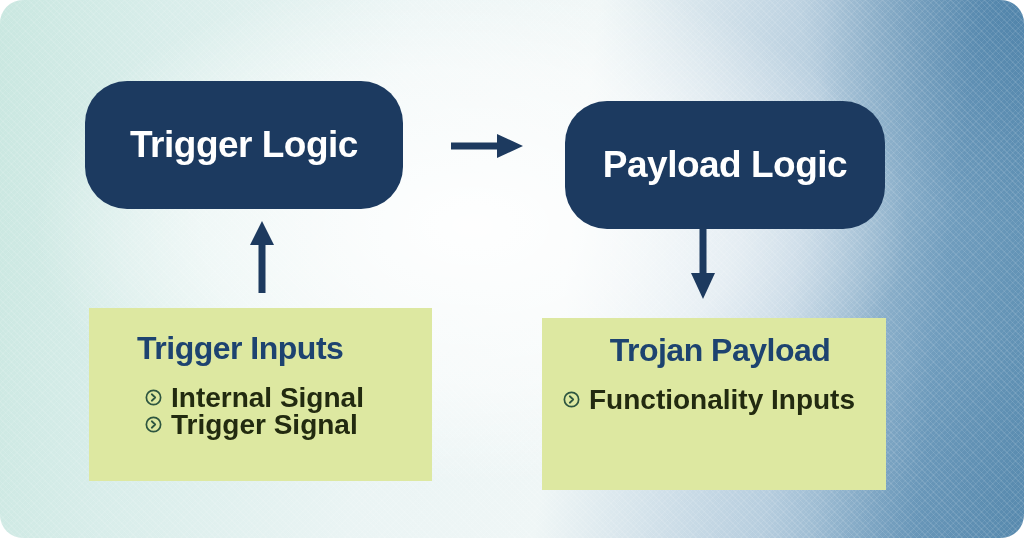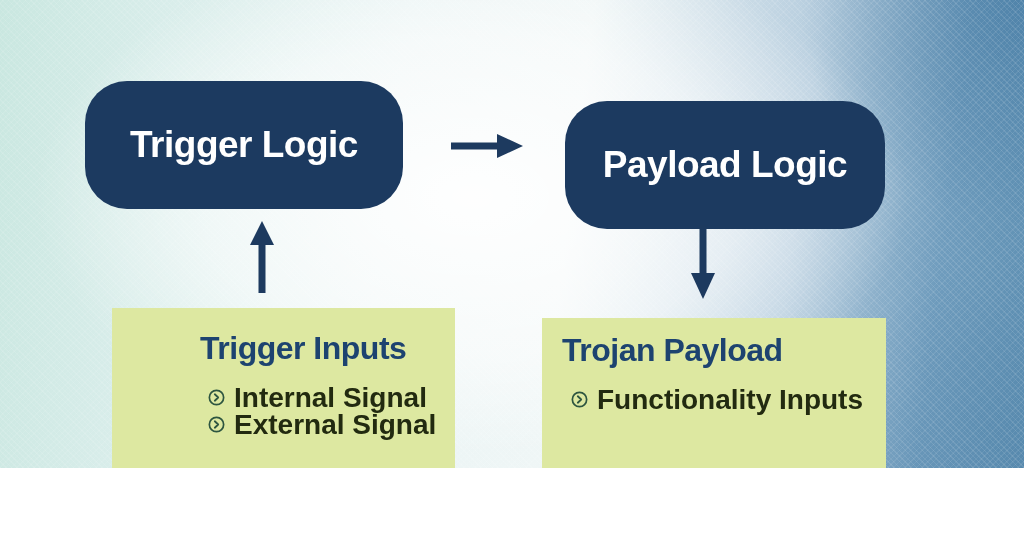--- a/index.html
+++ b/index.html
@@ -10,27 +10,28 @@
     --panel-title:#1d4370;
     --panel-text:#222a10;
     --bullet-icon:#2d5540;
   }
   *{margin:0;padding:0;box-sizing:border-box;}
   html,body{width:1024px;height:538px;overflow:hidden;}
   body{font-family:"Liberation Sans", sans-serif;}
 
   .canvas{
     position:relative;
-    width:1024px;height:468px;
+    width:1024px;height:538px;
     background:
       radial-gradient(circle 320px at 100% 0%, rgba(61,116,158,0.55) 0%, rgba(61,116,158,0) 70%),
       radial-gradient(circle 300px at 100% 100%, rgba(80,130,168,0.45) 0%, rgba(80,130,168,0) 70%),
       radial-gradient(ellipse 560px 330px at 46% 42%, rgba(255,255,255,0.95) 0%, rgba(255,255,255,0.55) 48%, rgba(255,255,255,0) 78%),
       linear-gradient(97deg, #c9e7e0 0%, #d8edea 15%, #eaf4f4 38%, #eff6f6 55%, #b6cdde 76%, #6f9cbd 90%, #5d8fb2 100%);
     overflow:hidden;
+    border-radius:23px;
   }
   
   .canvas::before{
     content:"";
     position:absolute;inset:0;
     background:
       repeating-linear-gradient(45deg, rgba(255,255,255,0.10) 0 1px, rgba(255,255,255,0) 1px 4px),
       repeating-linear-gradient(-45deg, rgba(255,255,255,0.08) 0 1px, rgba(255,255,255,0) 1px 4px);
     pointer-events:none;
   }
@@ -51,22 +52,22 @@
   .arrow{position:absolute;color:var(--arrow);}
   .arrow svg{display:block;width:100%;height:100%;}
   .arrow.right{left:449px;top:131px;width:76px;height:30px;}
   .arrow.up{left:247px;top:221px;width:30px;height:74px;}
   .arrow.down{left:688px;top:223px;width:30px;height:76px;}
 
   .panel{
     position:absolute;
     background:var(--panel-fill);
   }
-  .panel.inputs{left:112px;top:308px;width:343px;height:173px;padding:20px 0 0 84px;}
-  .panel.trojan{left:542px;top:318px;width:344px;height:172px;padding:12px 0 0 20px;}
+  .panel.inputs{left:89px;top:308px;width:343px;height:173px;padding:20px 0 0 44px;}
+  .panel.trojan{left:542px;top:318px;width:344px;height:172px;padding:12px 0 0 12px;text-align:center;}
 
   .panel-title{
     color:var(--panel-title);
     font-weight:700;
     font-size:32px;
     letter-spacing:-0.5px;
     line-height:1.25;
   }
   .panel.inputs .panel-title{margin-left:4px;}
 
@@ -137,21 +138,21 @@
         </span>
         <span>Internal Signal</span>
       </li>
       <li>
         <span class="bullet-icon">
           <svg viewBox="0 0 20 20" aria-hidden="true">
             <circle cx="10" cy="10" r="8.4" fill="none" stroke="currentColor" stroke-width="2"></circle>
             <path d="M8 6.2 L12 10 L8 13.8" fill="none" stroke="currentColor" stroke-width="2.1" stroke-linecap="round" stroke-linejoin="round"></path>
           </svg>
         </span>
-        <span>External Signal</span>
+        <span>Trigger Signal</span>
       </li>
     </ul>
   </div>
 
   <div class="panel trojan">
     <div class="panel-title">Trojan Payload</div>
     <ul class="bullet-list">
       <li>
         <span class="bullet-icon">
           <svg viewBox="0 0 20 20" aria-hidden="true">

